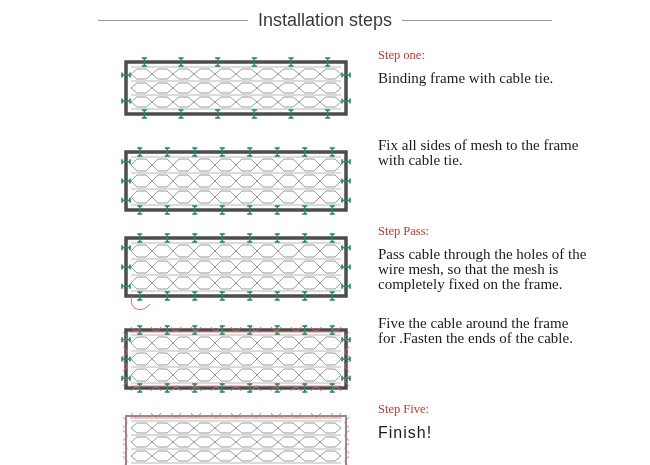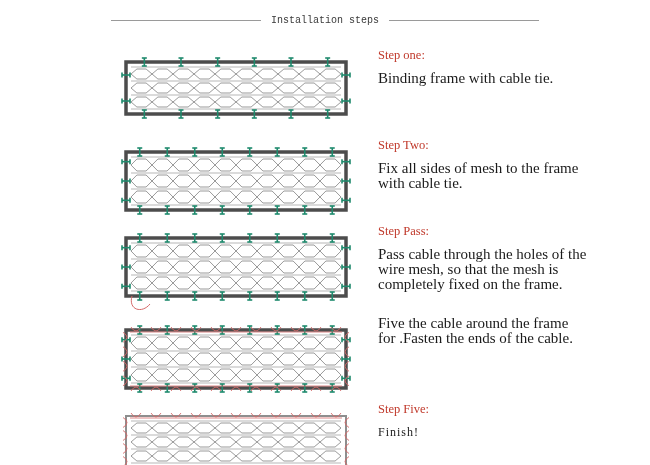--- a/index.html
+++ b/index.html
@@ -28,23 +28,23 @@
     justify-content: center;
   }
   .title-rule {
     height: 1px;
     background: #9a9a9a;
     flex: 0 0 auto;
   }
   .title-rule.left  { width: 150px; margin-right: 10px; }
   .title-rule.right { width: 150px; margin-left: 10px; }
   .title-text {
-    font-size: 10px;
+    font-size: 18px;
     color: #3a3a3a;
-    font-family: Liberation Mono, monospace;
+    font-family: Liberation Sans, sans-serif;
     white-space: nowrap;
   }
 
   
   .step {
     position: absolute;
     left: 0;
     width: 650px;
   }
   .panel-wrap {
@@ -67,22 +67,22 @@
     white-space: nowrap;
   }
   .step-desc {
     color: #1a1a1a;
     font-size: 15px;
     line-height: 15px;
     font-family: "Liberation Serif", serif;
     white-space: pre-line;
   }
   .step-desc.mono {
-    font-family: Liberation Serif, serif;
-    font-size: 12px;
+    font-family: Liberation Sans, sans-serif;
+    font-size: 16px;
     letter-spacing: 1px;
   }
 
   
   .panel {
     position: relative;
     display: block;
   }
   .panel svg { display: block; }
 </style>
@@ -377,21 +377,20 @@
               <g>
                 <line x1="232" y1="62.333333333333336" x2="240" y2="62.333333333333336" stroke="#1f8a6d" stroke-width="1.6"></line>
                 <line x1="232" y1="59.833333333333336" x2="232" y2="64.83333333333334" stroke="#1f8a6d" stroke-width="1.6"></line>
                 <line x1="240" y1="59.833333333333336" x2="240" y2="64.83333333333334" stroke="#1f8a6d" stroke-width="1.6"></line>
               </g>
             </g>
           </svg>
         </div>
       </div>
       <div class="text-wrap">
-        <div class="step-title">Step Two:</div>
         <div class="step-desc">Fix all sides of mesh to the frame
  with cable tie.</div>
       </div>
     </div>
     <div class="step" style="top: 224px;">
       <div class="panel-wrap">
         <div class="panel">
           <svg width="252" height="86" viewBox="0 0 252 86" xmlns="http://www.w3.org/2000/svg">
             <rect x="16" y="14" width="220" height="58" fill="none" stroke="#4c4c4c" stroke-width="3.5"></rect>
             <g>

